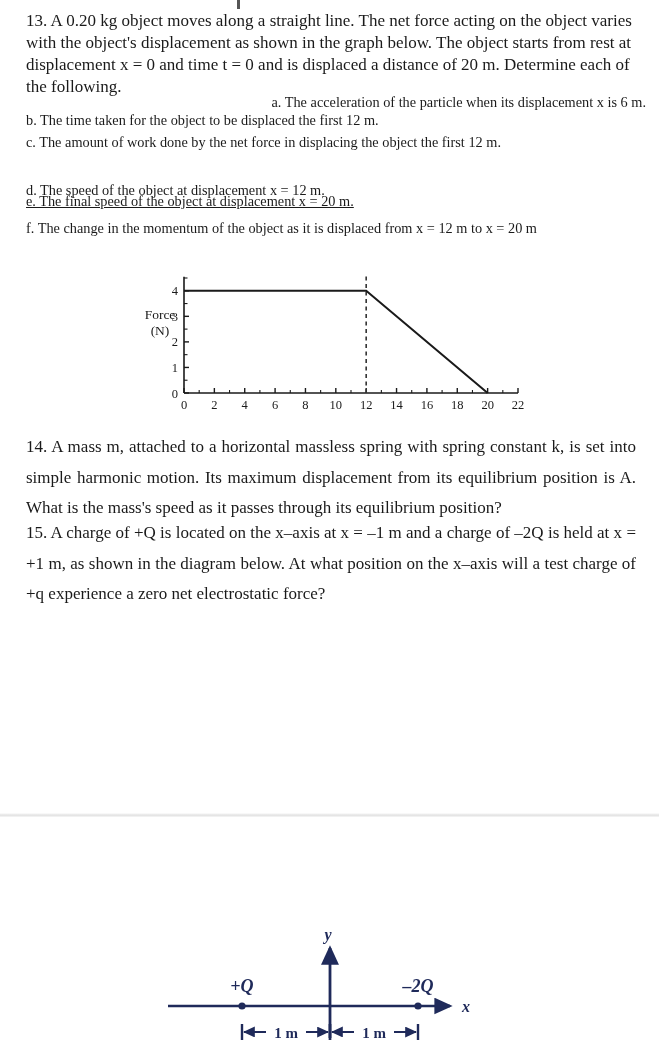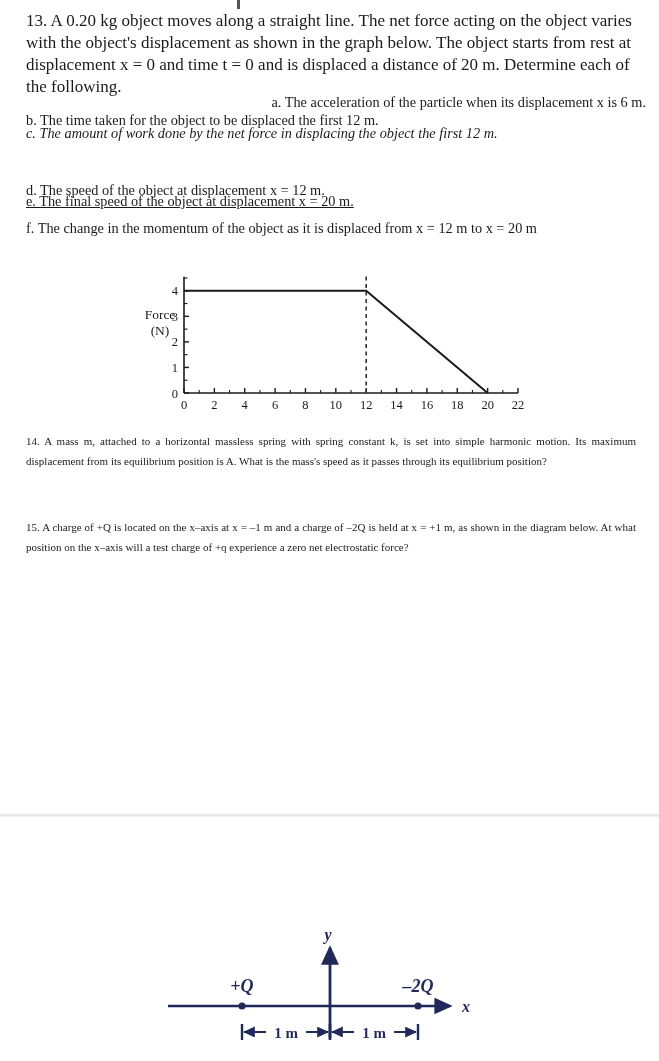--- a/index.html
+++ b/index.html
@@ -40,41 +40,41 @@
   .sub-item {
     position: absolute;
     left: 26px;
     width: 620px;
     font-size: 14.3px;
     line-height: 1.25;
     text-align: left;
   }
   .sub-a { top: 94px; text-align: right; }
   .sub-b { top: 112px; }
-  .sub-c { top: 125px; font-style: italic; }
+  .sub-c { top: 134px; }
   .sub-d { top: 182px; }
   .sub-e { top: 193px; text-decoration: underline; }
   .sub-f { top: 220px; }
 
   
   .graph-wrap {
     position: absolute;
     left: 118px;
     top: 245px;
     width: 420px;
     height: 170px;
   }
   .graph-svg { display: block; }
 
   
   .para {
     position: absolute;
     left: 26px;
     width: 610px;
-    font-size: 11px;
+    font-size: 17px;
     line-height: 1.80;
     text-align: justify;
   }
   .q14 { top: 432px; }
   .q15 { top: 518px; }
   .para .noindent { text-align: justify; }
   .para p { margin: 0; }
 
   
   .divider {

